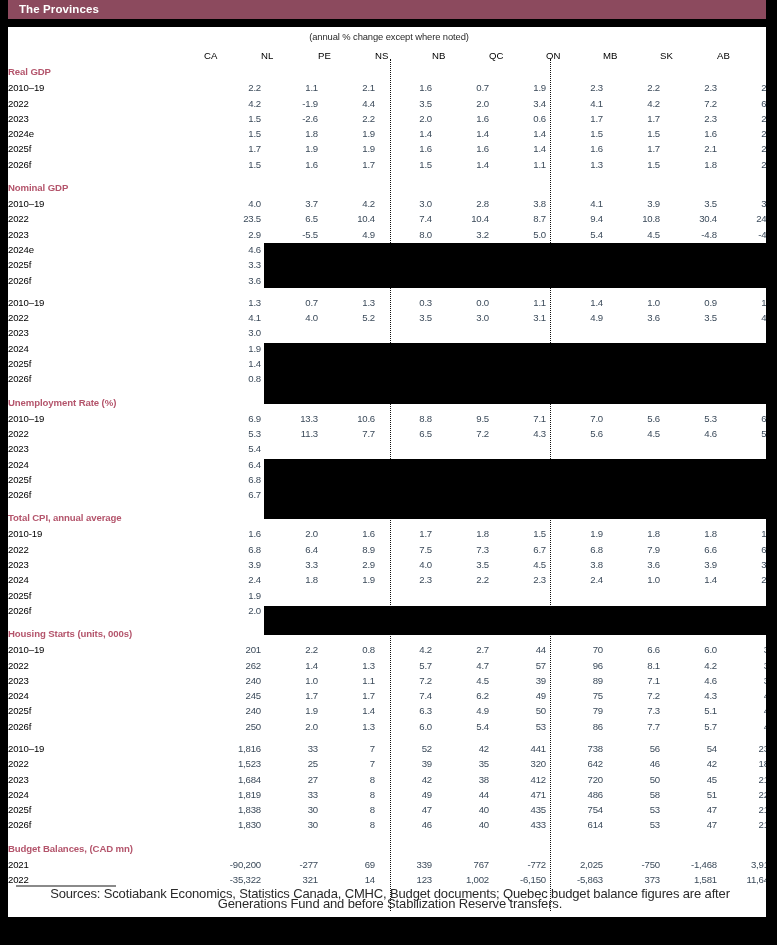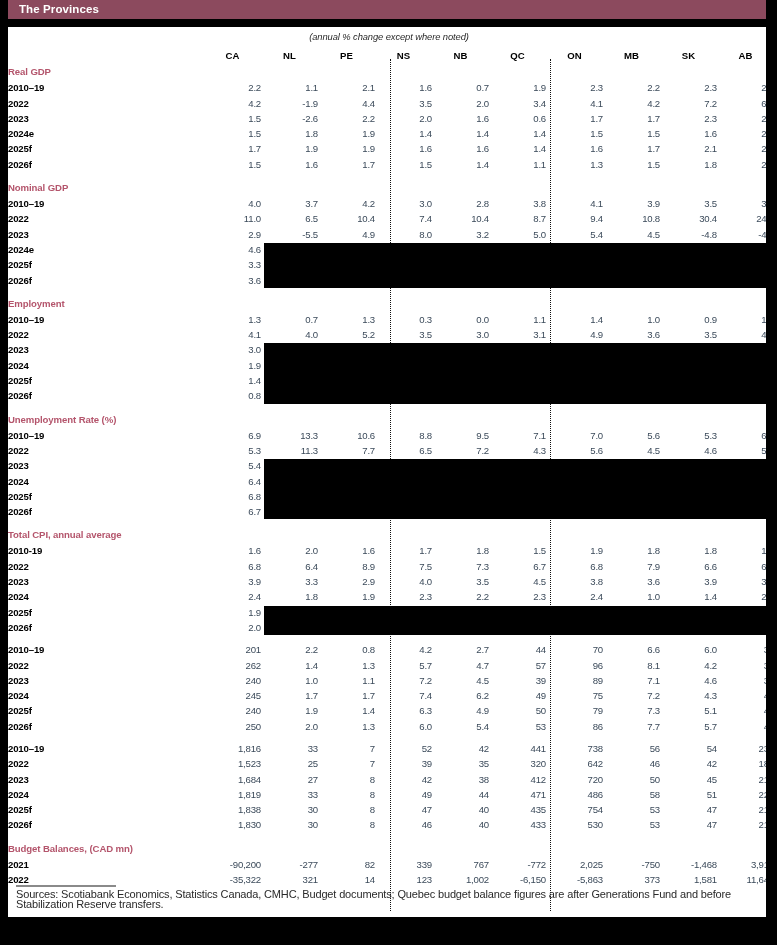--- a/index.html
+++ b/index.html
@@ -55,21 +55,20 @@
   }
   .subhead {
     position: absolute;
     left: 0;
     top: 4px;
     width: 100%;
     text-align: center;
     font-size: 9.4px;
     color: #2a2a2a;
     letter-spacing: -0.1px;
-    font-style: italic;
   }
   
   .vsep {
     position: absolute;
     top: 32px;
     width: 0px;
     height: 852px;
     border-left: 1px dotted #111111;
   }
   
@@ -88,36 +87,36 @@
     line-height: 15.3px;
     height: 15.3px;
     vertical-align: middle;
     white-space: nowrap;
   }
   col.c-label { width: 196px; }
   col.c-num   { width: 57px; }
 
   td.label {
     padding-left: 8px;
-    font-weight: bold;
+    font-weight: normal;
     color: #000000;
     font-size: 9.5px;
     letter-spacing: -0.15px;
   }
   td.num {
     text-align: right;
     padding-right: 8px;
     color: #3b4a5a;
     font-size: 9.6px;
     letter-spacing: -0.2px;
   }
   th.colhead {
-    text-align: center;
+    text-align: left;
     padding-right: 8px;
-    font-weight: bold;
+    font-weight: normal;
     color: #000000;
     font-size: 10px;
     letter-spacing: 0px;
     height: 18px;
     line-height: 18px;
   }
   th.blank { }
 
   tr.section-row td {
     height: 17px;
@@ -145,24 +144,25 @@
     bottom: 30px;
     width: 100px;
     height: 2px;
     background: #8a8a8a;
   }
   .sources {
     position: absolute;
     left: 8px;
     bottom: 8px;
     width: 748px;
-    font-size: 11px;
+    font-size: 13px;
     color: #2a2a2a;
     letter-spacing: -0.15px;
     line-height: 10px;
+    text-align: center;
   }
 </style>
 </head>
 <body>
 
 <div class="page">
 
   <div class="title-bar">
     <span class="title-text">The Provinces</span>
   </div>
@@ -299,21 +299,21 @@
             <td class="num">3.0</td>
             <td class="num">2.8</td>
             <td class="num">3.8</td>
             <td class="num">4.1</td>
             <td class="num">3.9</td>
             <td class="num">3.5</td>
             <td class="num">3.7</td>
           </tr>
           <tr class="data-row">
             <td class="label">2022</td>
-            <td class="num">11.0</td>
+            <td class="num">23.5</td>
             <td class="num">6.5</td>
             <td class="num">10.4</td>
             <td class="num">7.4</td>
             <td class="num">10.4</td>
             <td class="num">8.7</td>
             <td class="num">9.4</td>
             <td class="num">10.8</td>
             <td class="num">30.4</td>
             <td class="num">24.4</td>
           </tr>
@@ -365,23 +365,20 @@
             <td class="num"></td>
             <td class="num"></td>
             <td class="num"></td>
             <td class="num"></td>
             <td class="num"></td>
             <td class="num"></td>
           </tr>
           <tr class="spacer">
             <td colspan="12"></td>
           </tr>
-          <tr class="section-row">
-            <td class="section-title" colspan="12">Employment</td>
-          </tr>
           <tr class="data-row">
             <td class="label">2010–19</td>
             <td class="num">1.3</td>
             <td class="num">0.7</td>
             <td class="num">1.3</td>
             <td class="num">0.3</td>
             <td class="num">0.0</td>
             <td class="num">1.1</td>
             <td class="num">1.4</td>
             <td class="num">1.0</td>
@@ -617,20 +614,23 @@
             <td class="num"></td>
             <td class="num"></td>
             <td class="num"></td>
             <td class="num"></td>
             <td class="num"></td>
             <td class="num"></td>
           </tr>
           <tr class="spacer">
             <td colspan="12"></td>
           </tr>
+          <tr class="section-row">
+            <td class="section-title" colspan="12">Housing Starts (units, 000s)</td>
+          </tr>
           <tr class="data-row">
             <td class="label">2010–19</td>
             <td class="num">201</td>
             <td class="num">2.2</td>
             <td class="num">0.8</td>
             <td class="num">4.2</td>
             <td class="num">2.7</td>
             <td class="num">44</td>
             <td class="num">70</td>
             <td class="num">6.6</td>
@@ -771,36 +771,36 @@
             <td class="num">214</td>
           </tr>
           <tr class="data-row">
             <td class="label">2026f</td>
             <td class="num">1,830</td>
             <td class="num">30</td>
             <td class="num">8</td>
             <td class="num">46</td>
             <td class="num">40</td>
             <td class="num">433</td>
-            <td class="num">530</td>
+            <td class="num">614</td>
             <td class="num">53</td>
             <td class="num">47</td>
             <td class="num">213</td>
           </tr>
           <tr class="spacer">
             <td colspan="12"></td>
           </tr>
           <tr class="section-row">
             <td class="section-title" colspan="12">Budget Balances, (CAD mn)</td>
           </tr>
           <tr class="data-row">
             <td class="label">2021</td>
             <td class="num">-90,200</td>
             <td class="num">-277</td>
-            <td class="num">82</td>
+            <td class="num">69</td>
             <td class="num">339</td>
             <td class="num">767</td>
             <td class="num">-772</td>
             <td class="num">2,025</td>
             <td class="num">-750</td>
             <td class="num">-1,468</td>
             <td class="num">3,915</td>
           </tr>
           <tr class="data-row">
             <td class="label">2022</td>

